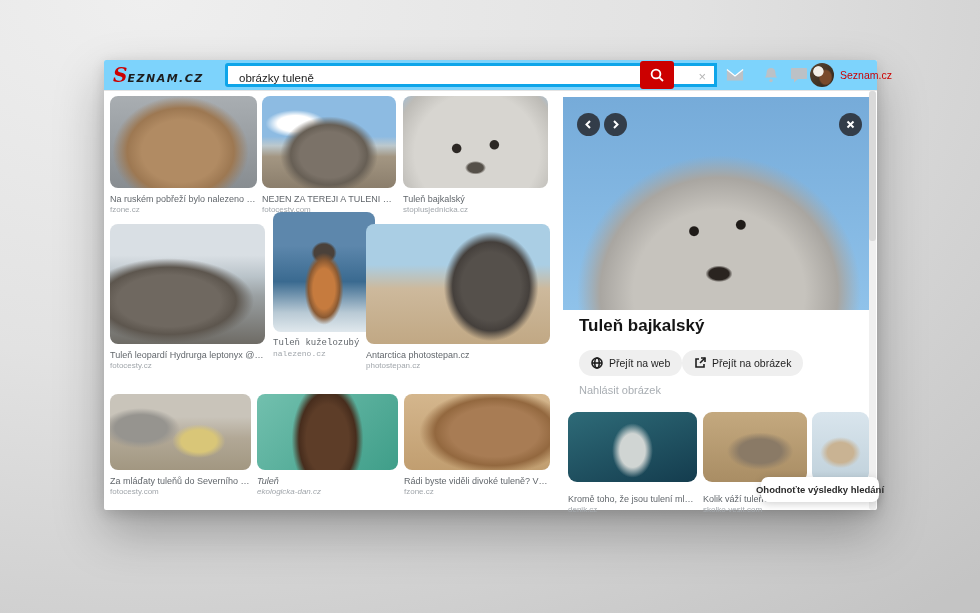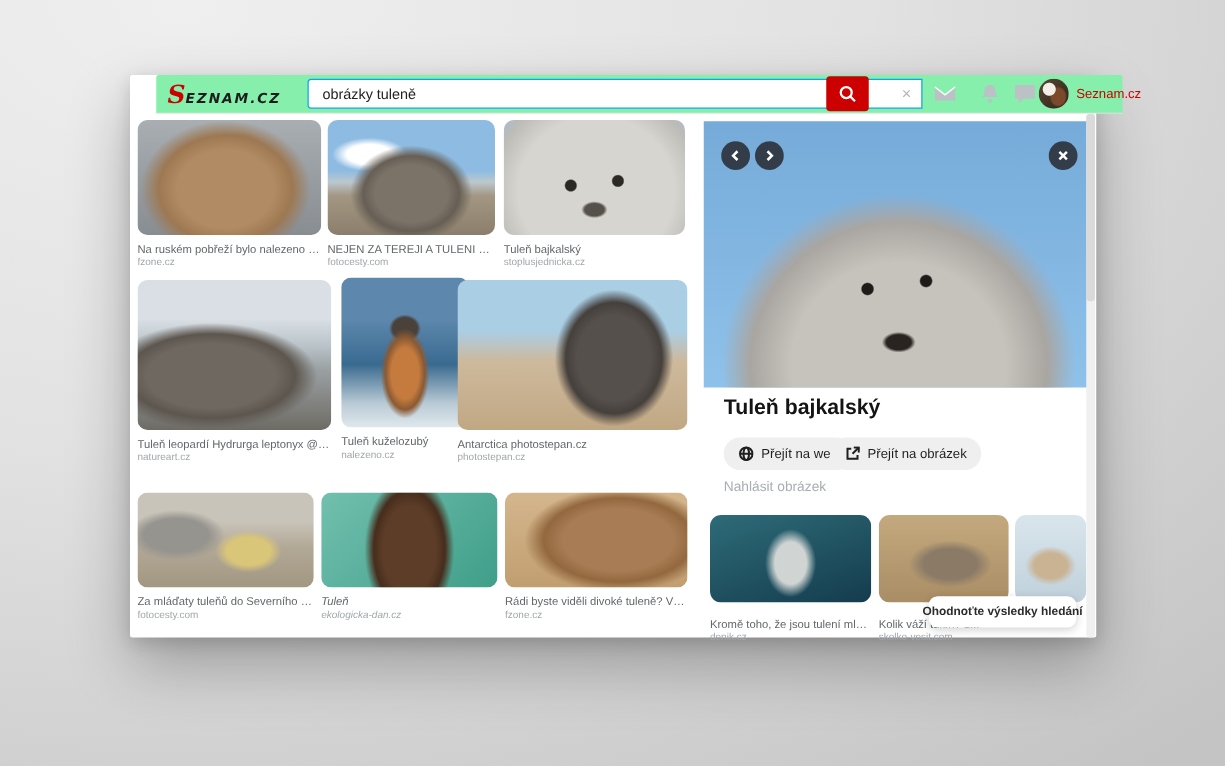--- a/index.html
+++ b/index.html
@@ -8,45 +8,45 @@
     font-family:"Liberation Sans","DejaVu Sans",sans-serif;
     background:radial-gradient(1200px 800px at 15% 0%, #efefef 0%, #e2e2e2 45%, #c4c4c4 100%);
   }
   .stage{position:relative;width:980px;height:613px;}
   .window{
     position:absolute;left:104px;top:60px;width:773px;height:450px;
     background:#ffffff;border-radius:2px;
     box-shadow:0 22px 50px rgba(0,0,0,.28), 0 4px 14px rgba(0,0,0,.14);
   }
   
-  .topbar{position:absolute;left:0;top:0;width:773px;height:30px;background:#86efac;border-bottom:1px solid #e4e4e4;border-radius:2px 2px 0 0;margin-left:21px;}
+  .topbar{position:absolute;left:0;top:0;width:773px;height:30px;background:#7dd3fc;border-bottom:1px solid #e4e4e4;border-radius:2px 2px 0 0;}
   .logo{position:absolute;left:9px;top:4px;cursor:pointer;white-space:nowrap;font-style:italic;font-weight:bold;}
   .logo .s{color:#cc0000;font-size:20px;line-height:22px;font-family:"DejaVu Serif",serif;}
   .logo .rest{color:#1d1d1d;font-size:11px;letter-spacing:1.5px;font-family:"DejaVu Sans",sans-serif;}
-  .searchbox{position:absolute;left:121px;top:3px;width:492px;height:24px;border:1px solid #0ea5e9;border-radius:3px 0 0 3px;background:#fff;box-sizing:border-box;}
+  .searchbox{position:absolute;left:121px;top:3px;width:492px;height:24px;border:3px solid #0ea5e9;border-radius:3px 0 0 3px;background:#fff;box-sizing:border-box;}
   .searchbox input{position:absolute;left:9px;top:1px;width:370px;height:20px;border:0;outline:none;font-size:11.5px;color:#222;font-family:"Liberation Sans",sans-serif;background:transparent;}
   .clear-x{position:absolute;right:8px;top:3px;color:#b5b5b5;font-size:13px;line-height:16px;cursor:pointer;}
   .searchbtn{position:absolute;left:536px;top:1px;width:34px;height:28px;background:#cc0000;border:0;border-radius:3px;cursor:pointer;display:flex;align-items:center;justify-content:center;}
   .hdr-ico{position:absolute;top:7px;width:18px;height:16px;cursor:pointer;}
   .hdr-ico svg{width:18px;height:16px;fill:#bcc1c6;}
   .avatar{position:absolute;left:706px;top:3px;width:24px;height:24px;border-radius:50%;cursor:pointer;
     background:radial-gradient(8px 8px at 35% 35%, #f3efe8 0 60%, transparent 70%),
                radial-gradient(10px 12px at 65% 60%, #7a4a2a 0 55%, transparent 70%),
                linear-gradient(135deg,#5a4632,#2e241a);}
   .brand-link{position:absolute;left:736px;top:9px;font-size:10.5px;color:#cc0000;cursor:pointer;white-space:nowrap;}
   
   .tile{position:absolute;margin:0;cursor:pointer;}
   .photo{width:100%;border-radius:8px;}
   .cap{margin-top:6px;font-size:9px;line-height:11px;color:#62676c;white-space:nowrap;overflow:hidden;text-overflow:ellipsis;}
   .dom{font-size:8px;line-height:10px;color:#a2a7ac;white-space:nowrap;overflow:hidden;}
   .t0{left:6px;top:36px;width:147px;}  .t0 .photo{height:92px;}
   .t1{left:158px;top:36px;width:134px;} .t1 .photo{height:92px;}
   .t2{left:299px;top:36px;width:145px;} .t2 .photo{height:92px;}
   .t3{left:6px;top:164px;width:155px;}  .t3 .photo{height:120px;}
-  .t4{left:169px;top:162px;width:102px;} .t4 .photo{height:120px;}
+  .t4{left:169px;top:152px;width:102px;font-family:Liberation Mono, monospace;} .t4 .photo{height:120px;}
   .t5{left:262px;top:164px;width:184px;}.t5 .photo{height:120px;}
   .t6{left:6px;top:334px;width:141px;}  .t6 .photo{height:76px;}
   .t7{left:153px;top:334px;width:141px;font-style:italic;}.t7 .photo{height:76px;}
   .t8{left:300px;top:334px;width:146px;}.t8 .photo{height:76px;}
   .p0{background:radial-gradient(92px 74px at 48% 60%, #b18b63 0 42%, #9d7852 58%, transparent 74%),
                radial-gradient(26px 22px at 56% 28%, #a88560 0 55%, transparent 75%),
                linear-gradient(180deg,#a9aeb2,#888d91);}
   .p1{background:radial-gradient(66px 52px at 50% 64%, #7b7268 0 44%, #675f55 58%, transparent 74%),
                radial-gradient(40px 18px at 25% 30%, #ffffff 0 45%, transparent 75%),
                linear-gradient(180deg,#8dbbe2 0 44%, #bcc8cd 54%, #a39682 66%, #8b7e6c 100%);}
@@ -80,42 +80,42 @@
     display:flex;align-items:center;justify-content:center;cursor:pointer;font-size:12px;line-height:1;}
   .navbtn svg{width:9px;height:9px;stroke:#fff;stroke-width:2;fill:none;}
   .nav-prev{left:473px;top:53px;}
   .nav-next{left:500px;top:53px;}
   .nav-close{left:735px;top:53px;}
   .panel-title{position:absolute;left:475px;top:256px;font-size:17px;font-weight:bold;color:#141414;}
   .pill{position:absolute;top:290px;height:26px;border:0;border-radius:14px;background:#efefef;color:#1f1f1f;
     font-size:10.5px;font-family:"Liberation Sans",sans-serif;display:flex;align-items:center;gap:6px;padding:0 12px;cursor:pointer;box-sizing:border-box;}
   .pill svg{width:12px;height:12px;stroke:#1f1f1f;stroke-width:1.6;fill:none;}
   .pill-web{left:475px;}
-  .pill-img{left:560px;}
+  .pill-img{left:578px;}
   .report{position:absolute;left:475px;top:324px;font-size:11px;color:#a9aeb3;cursor:pointer;}
   .thumb{position:absolute;top:352px;border-radius:9px;cursor:pointer;}
   .th0{left:464px;width:129px;height:70px;
     background:radial-gradient(30px 40px at 50% 55%, #d0d5d3 0 42%, transparent 68%),
                radial-gradient(5px 5px at 44% 50%, #101c1e 0 60%, transparent 80%),
                radial-gradient(5px 5px at 57% 50%, #101c1e 0 60%, transparent 80%),
                linear-gradient(160deg,#2e6b78,#143c4e);}
   .th1{left:599px;width:104px;height:70px;
     background:radial-gradient(46px 26px at 55% 56%, #8a7a66 0 46%, transparent 72%),
                linear-gradient(180deg,#c4a97f,#a98d64);}
   .th2{left:708px;width:57px;height:70px;
     background:radial-gradient(26px 20px at 50% 58%, #c9b393 0 50%, transparent 78%),
                linear-gradient(180deg,#d9e5ed,#c0d1db);}
   .rel-cap{position:absolute;top:428px;}
   .rc0{left:464px;width:129px;}
   .rc1{left:599px;width:104px;}
   .rc2{left:708px;width:60px;text-align:center;}
   .scrollbar{position:absolute;left:765px;top:31px;width:7px;height:419px;background:#f0f0f0;border-radius:3px;cursor:pointer;}
   .scrollbar .thumb-bar{width:7px;height:150px;background:#dadada;border-radius:3px;}
   .tooltip{
-    position:absolute;left:639px;top:417px;width:118px;height:25px;background:#fff;border-radius:7px;
+    position:absolute;left:657px;top:417px;width:118px;height:25px;background:#fff;border-radius:7px;
     box-shadow:0 2px 8px rgba(0,0,0,.18);display:flex;align-items:center;justify-content:center;
     font-size:9.5px;font-weight:600;color:#2b2b2b;z-index:5;white-space:nowrap;}
 </style>
 </head>
 <body>
 
 <div class="stage">
   <div class="window">
 
     <div class="topbar">
@@ -165,21 +165,21 @@
         <div class="dom">fotocesty.com</div>
       </figure>
       <figure class="tile t2">
         <div class="photo p2"></div>
         <div class="cap">Tuleň bajkalský</div>
         <div class="dom">stoplusjednicka.cz</div>
       </figure>
       <figure class="tile t3">
         <div class="photo p3"></div>
         <div class="cap">Tuleň leopardí Hydrurga leptonyx @ Antarctica ...</div>
-        <div class="dom">natureart.cz</div>
+        <div class="dom">fotocesty.cz</div>
       </figure>
       <figure class="tile t4">
         <div class="photo p4"></div>
         <div class="cap">Tuleň kuželozubý</div>
         <div class="dom">nalezeno.cz</div>
       </figure>
       <figure class="tile t5">
         <div class="photo p5"></div>
         <div class="cap">Antarctica photostepan.cz</div>
         <div class="dom">photostepan.cz</div>

